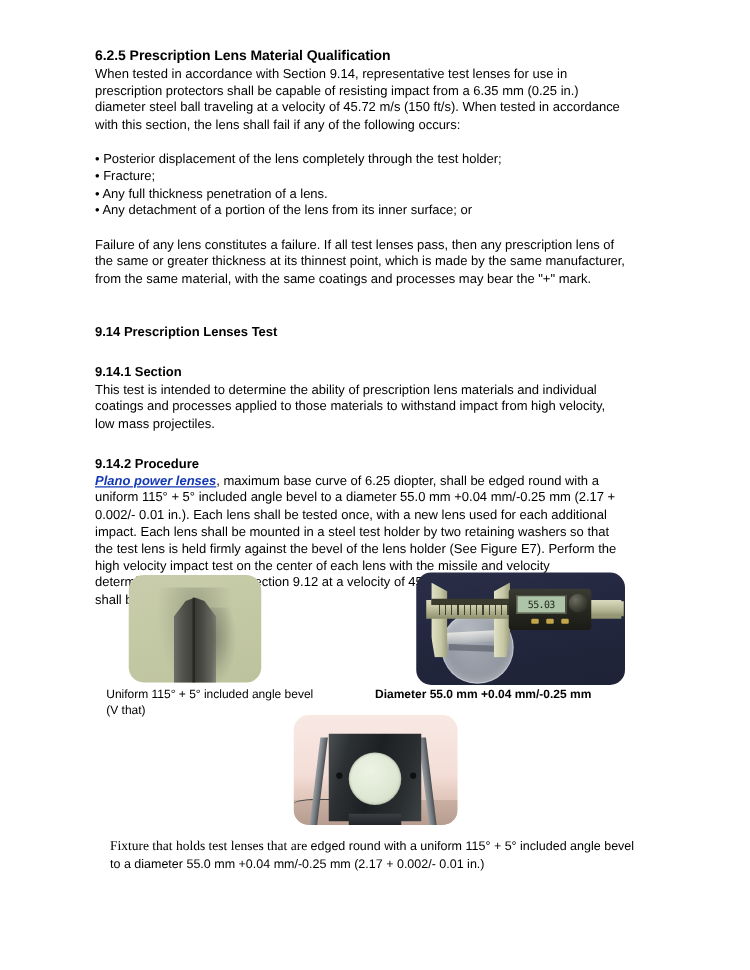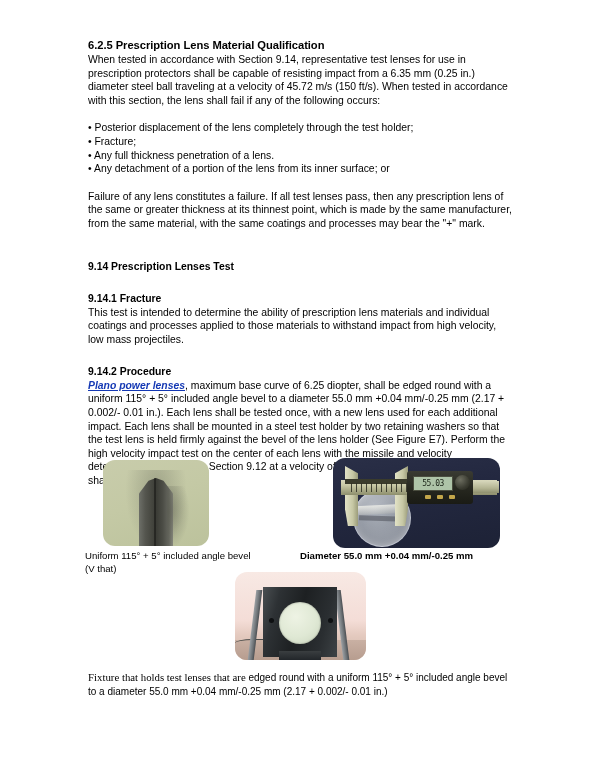--- a/index.html
+++ b/index.html
@@ -17,21 +17,21 @@
   }
   .page {
     position: absolute;
     left: 0; top: 0;
     width: 600px;
     height: 776px;
     background: #ffffff;
   }
   .content {
     position: absolute;
-    left: 88px;
+    left: 76px;
     top: 38px;
     width: 424px;
   }
 
   
   h2.heading {
     font-size: 11.2px;
     font-weight: bold;
     margin: 0 0 1px 0;
     letter-spacing: -0.05px;
@@ -353,21 +353,21 @@
 
     <p class="body">Failure of any lens constitutes a failure. If all test lenses pass, then any prescription lens of the same or greater thickness at its thinnest point, which is made by the same manufacturer, from the same material, with the same coatings and processes may bear the "+" mark.</p>
 
     <div class="spacer-lg"></div>
     <div class="spacer-sm"></div>
 
     <h3 class="subheading">9.14 Prescription Lenses Test</h3>
 
     <div class="spacer-lg"></div>
 
-    <h3 class="subheading">9.14.1 Fracture</h3>
+    <h3 class="subheading">9.14.1 Section</h3>
 
     <p class="body">This test is intended to determine the ability of prescription lens materials and individual coatings and processes applied to those materials to withstand impact from high velocity, low mass projectiles.</p>
 
     <div class="spacer-lg"></div>
 
     <h3 class="subheading">9.14.2 Procedure</h3>
 
     <p class="body"><a class="inline-link" href="#">Plano power lenses</a><span>, maximum base curve of 6.25 diopter, shall be edged round with a uniform 115° + 5° included angle bevel to a diameter 55.0 mm +0.04 mm/-0.25 mm (2.17 + 0.002/- 0.01 in.). Each lens shall be tested once, with a new lens used for each additional impact. Each lens shall be mounted in a steel test holder by two retaining washers so that the test lens is held firmly against the bevel of the lens holder (See Figure E7). Perform the high velocity impact test on the center of each lens with the missile and velocity determination specified in Section 9.12 at a velocity of 45.7 m/s (150 ft/s). Three lenses shall be tested.</span></p>
 
   </div>

